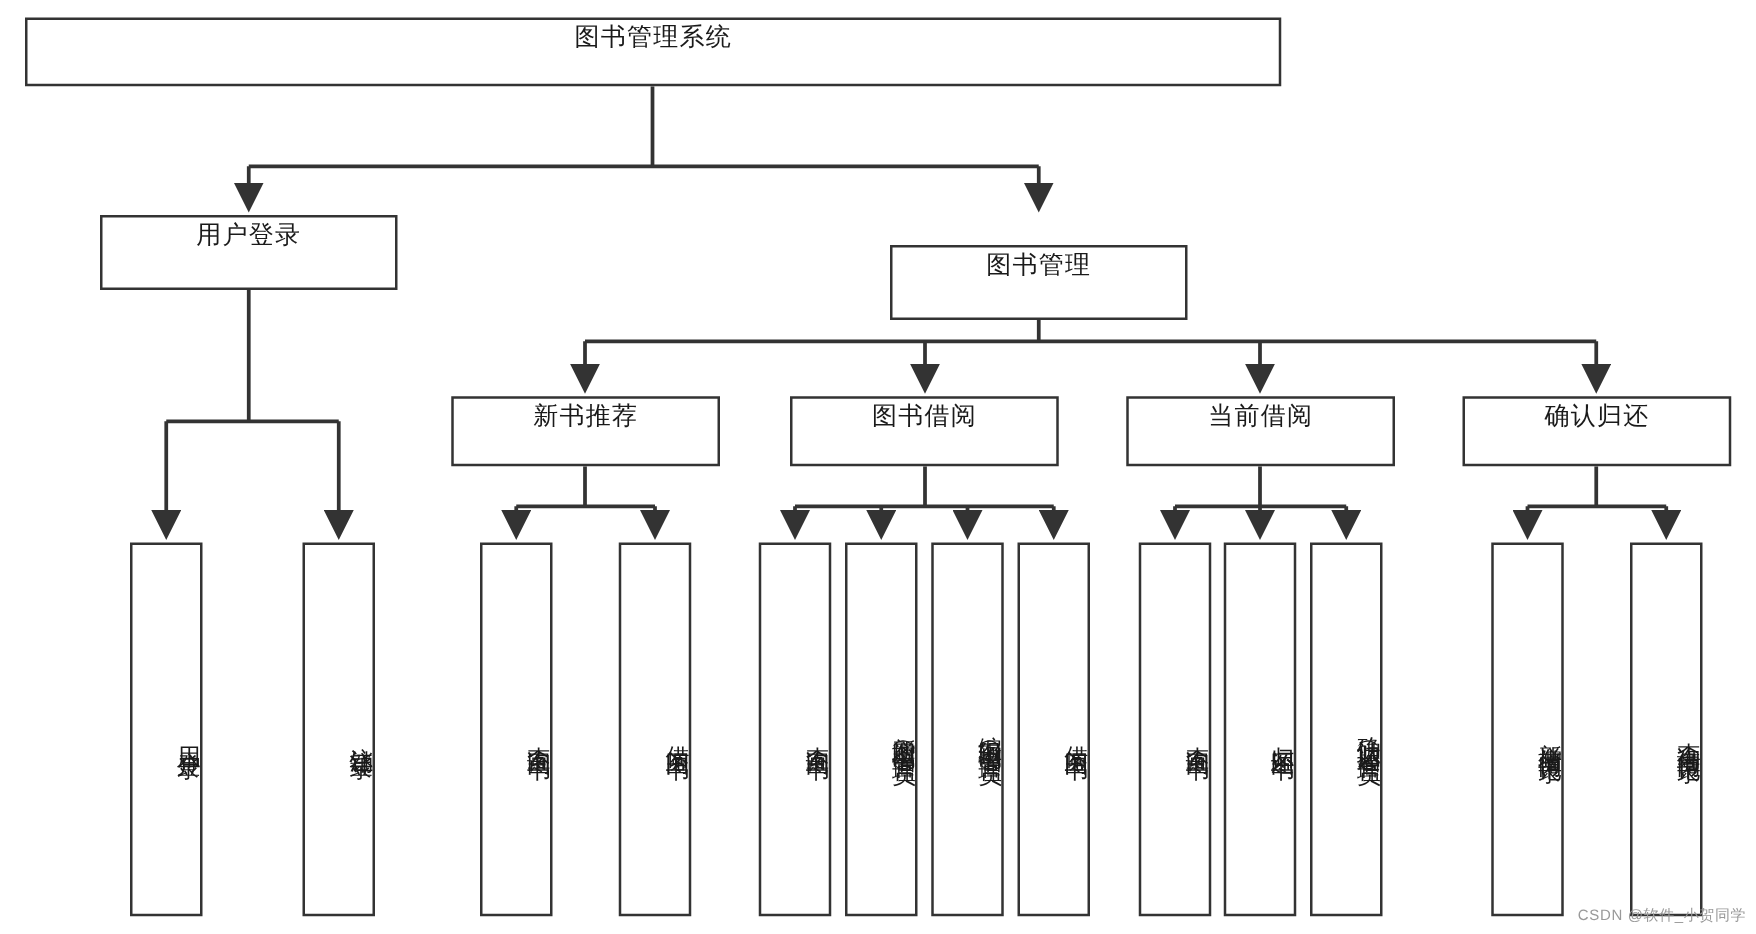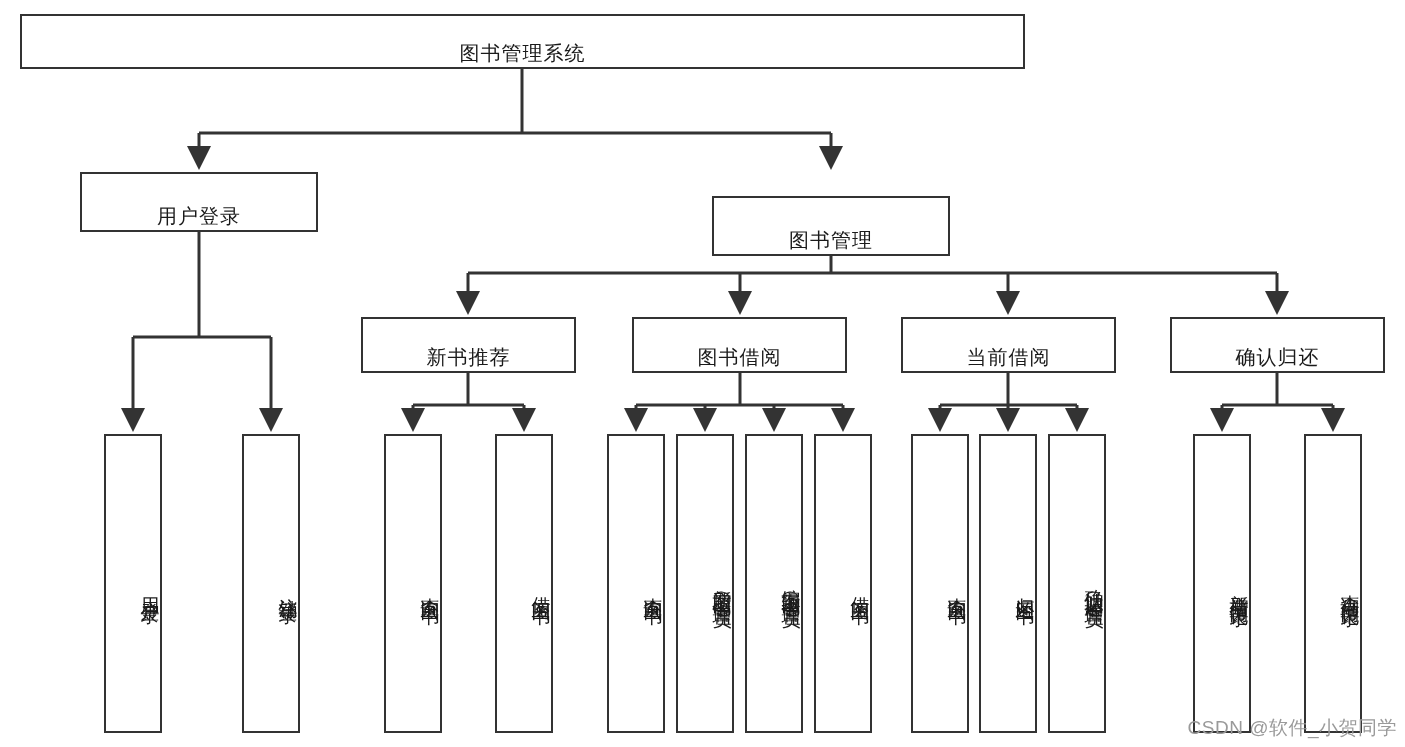--- a/index.html
+++ b/index.html
@@ -27,21 +27,21 @@
     width: 1405px;
     height: 747px;
     display: block;
   }
   .node-box {
     position: absolute;
     box-sizing: border-box;
     border: 2px solid #333333;
     background: #ffffff;
     display: flex;
-    align-items: flex-end;
+    align-items: flex-start;
     justify-content: center;
     color: #1a1a1a;
   }
   .node-box.horizontal {
     font-size: 20px;
     letter-spacing: 1px;
   }
   .node-box.vertical {
     writing-mode: vertical-rl;
     text-orientation: upright;
@@ -58,21 +58,21 @@
     line-height: 1.05;
     white-space: nowrap;
   }
   .root-box {
     font-size: 21px;
   }
   .watermark {
     position: absolute;
     right: 8px;
     bottom: 6px;
-    font-size: 19px;
+    font-size: 12px;
     color: #9a9a9a;
     letter-spacing: 0.5px;
     white-space: nowrap;
     pointer-events: none;
   }
 </style>
 </head>
 <body>
 
 <div id="diagram-root">

